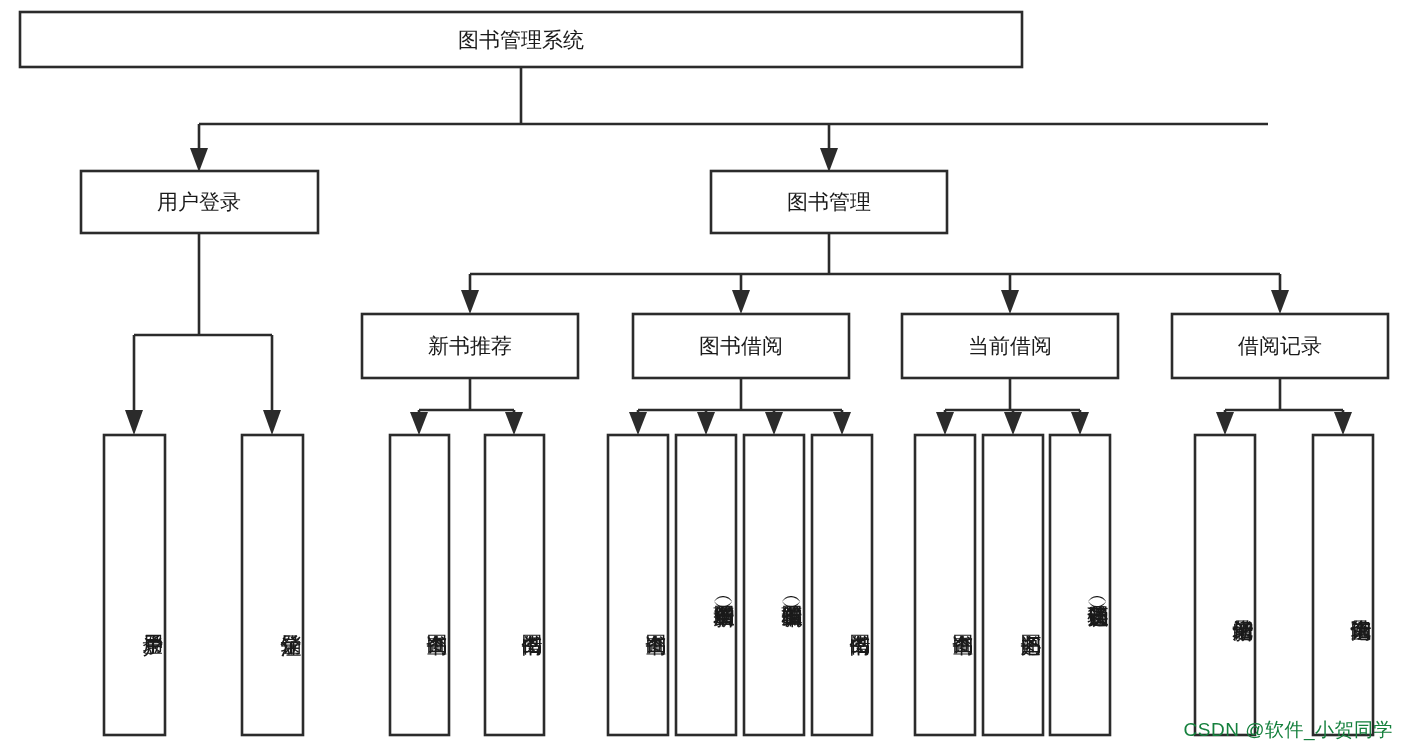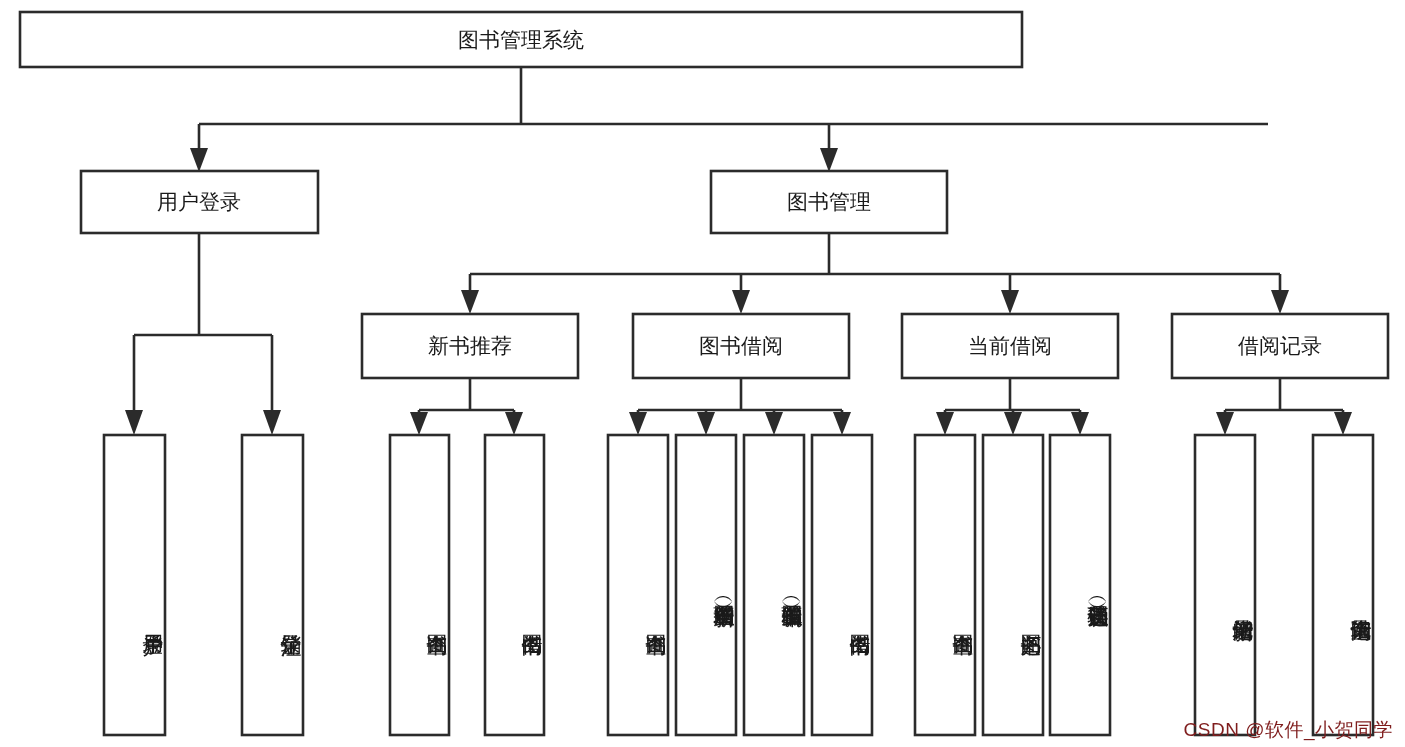--- a/index.html
+++ b/index.html
@@ -62,21 +62,21 @@
     align-items: flex-start;
     justify-content: center;
     pointer-events: none;
   }
   .watermark {
     position: absolute;
     right: 12px;
     bottom: 4px;
     font-family: "Liberation Sans", "DejaVu Sans", sans-serif;
     font-size: 19px;
-    color: #7f1d1d;
+    color: #15803d;
     letter-spacing: 0.5px;
     white-space: nowrap;
   }
 </style>
 </head>
 <body>
 
 <div id="diagram-root">
 
   <svg class="flow" viewBox="0 0 1405 747">

